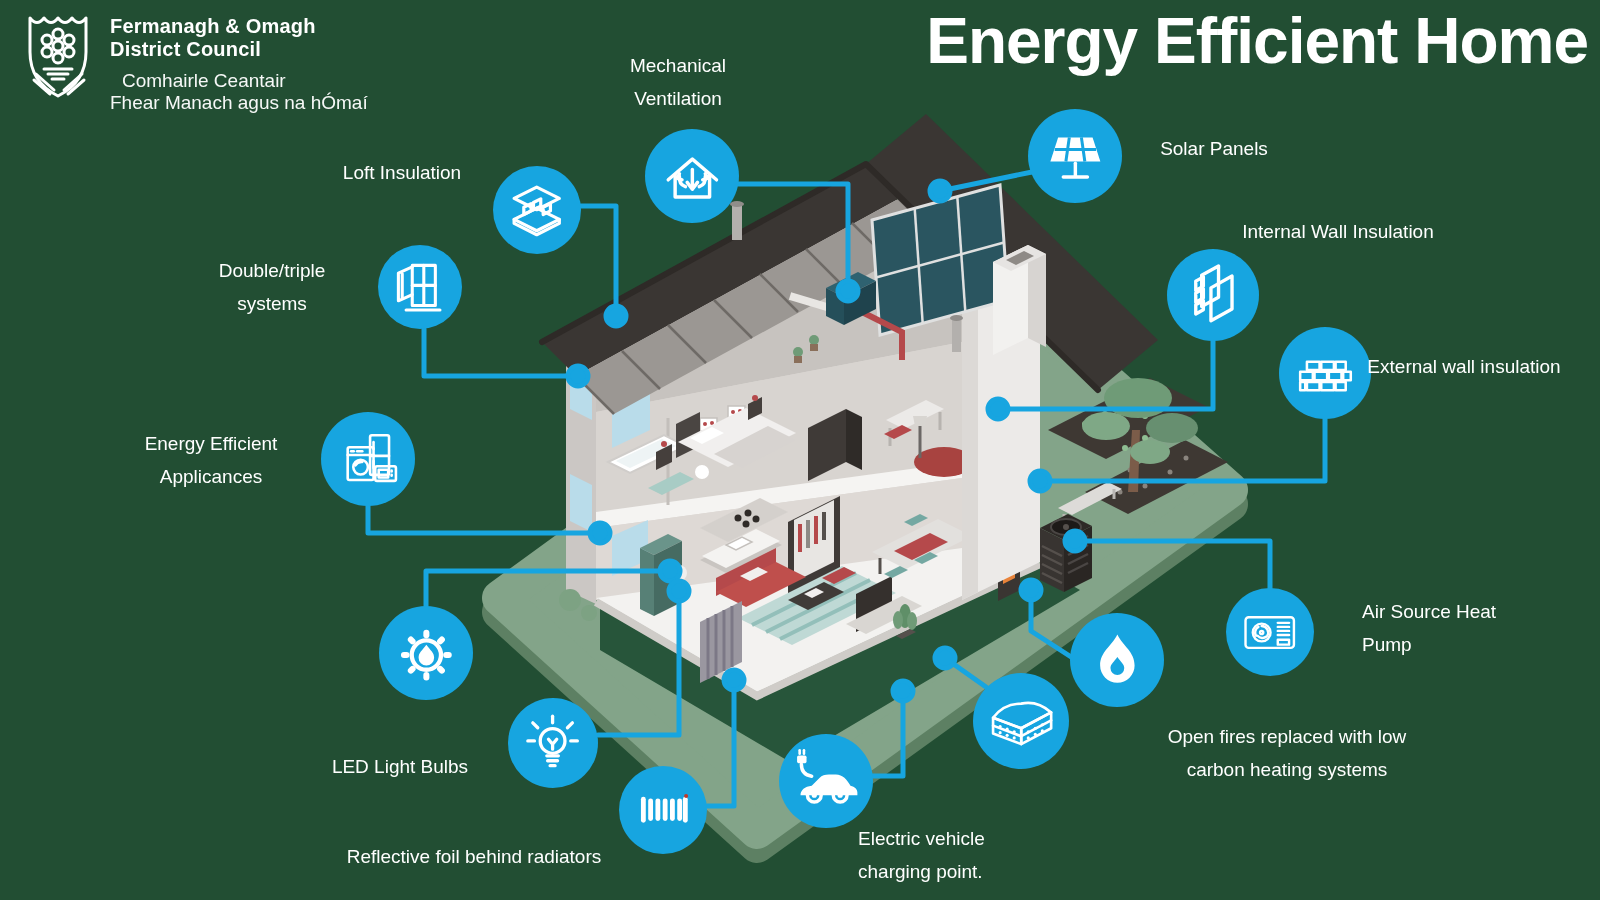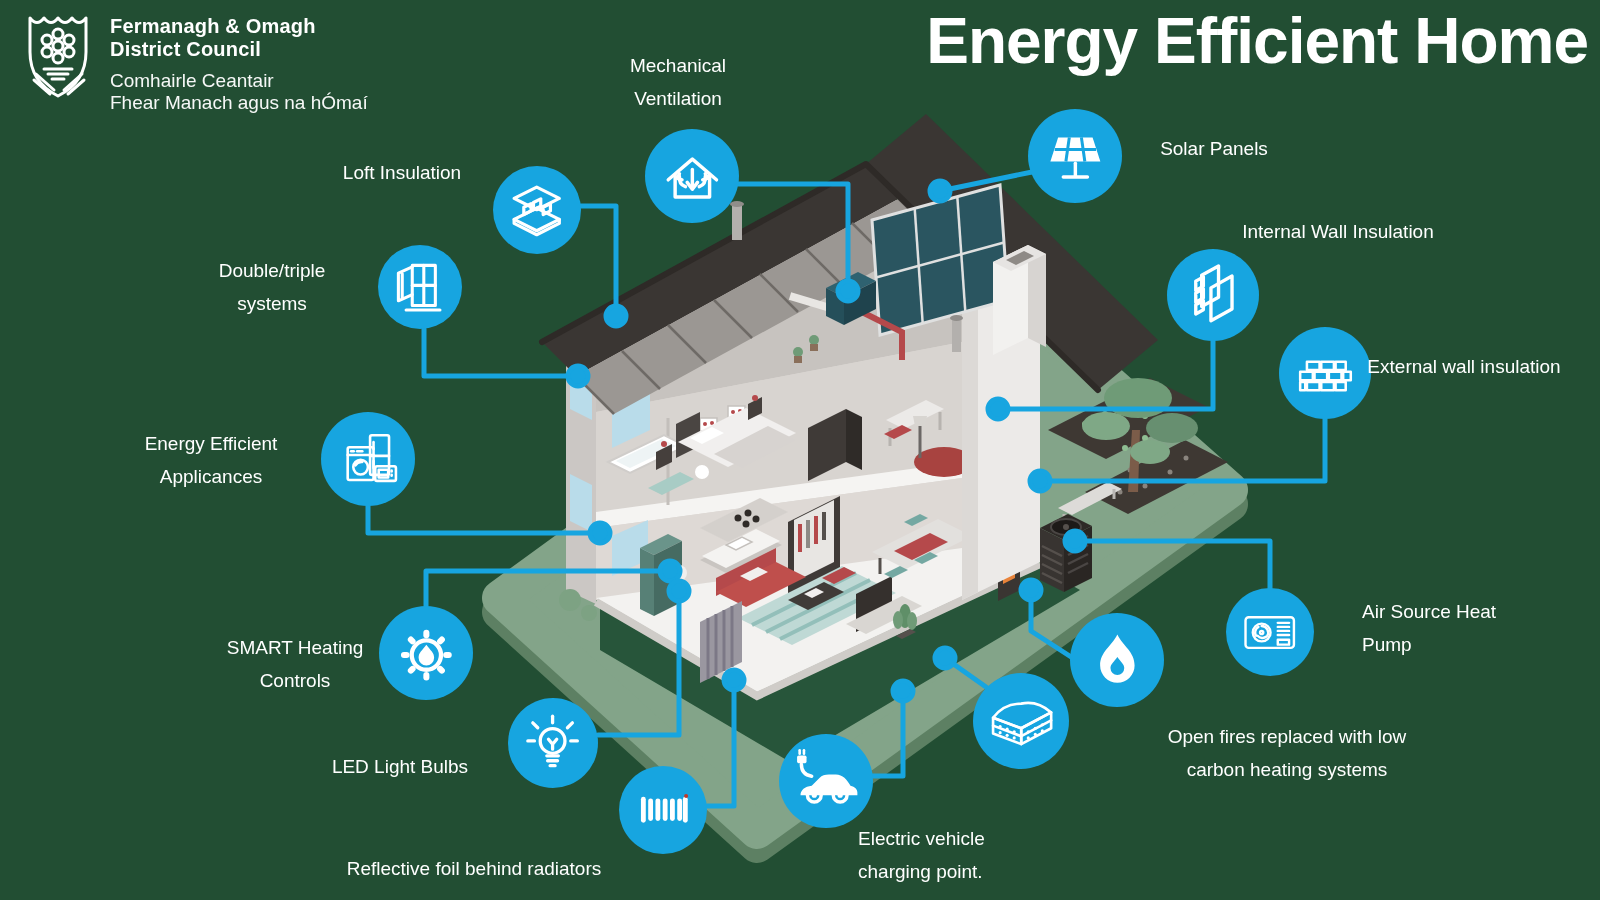--- a/index.html
+++ b/index.html
@@ -16,21 +16,21 @@
   
   .title{
     position:absolute;right:12px;top:4px;
     color:#fff;font-size:64px;font-weight:700;letter-spacing:-1px;
     white-space:nowrap;
   }
   .logo{position:absolute;left:22px;top:12px;display:flex;align-items:flex-start;color:#ffffff;}
   .logo-text{margin-left:14px;line-height:1.16;padding-top:3px;}
   .logo-text .l1,.logo-text .l2{font-size:20px;font-weight:600;letter-spacing:.2px;}
   .logo-text .l3,.logo-text .l4{font-size:19px;font-weight:400;opacity:.96;}
-  .logo-text .l3{margin-top:9px;}
+  .logo-text .l3{margin-top:9px;margin-left:12px;}
 
   
   .lbl{
     position:absolute;color:#fff;font-size:19px;line-height:33px;
     text-align:center;transform:translate(-50%,-50%);
   }
   .lbl.nowrap{white-space:nowrap;}
   .lbl.leftal{transform:none;text-align:left;}
 
   
@@ -568,23 +568,22 @@
       </svg>
   </div>
 
   <div class="lbl nowrap" style="left:402px;top:172px;">Loft Insulation</div>
   <div class="lbl" style="left:272px;top:287px;width:180px;">Double/triple systems</div>
   <div class="lbl" style="left:678px;top:82px;width:180px;">Mechanical Ventilation</div>
   <div class="lbl nowrap" style="left:1214px;top:148px;">Solar Panels</div>
   <div class="lbl" style="left:1338px;top:231px;width:210px;">Internal Wall Insulation</div>
   <div class="lbl" style="left:1464px;top:366px;width:210px;">External wall insulation</div>
   <div class="lbl" style="left:211px;top:460px;width:230px;">Energy Efficient Applicances</div>
-  <div class="lbl" style="left:295px;top:664px;width:140px;">SMART Heating Controls</div>
   <div class="lbl nowrap" style="left:400px;top:766px;">LED Light Bulbs</div>
-  <div class="lbl" style="left:474px;top:856px;width:280px;margin-top:12px;">Reflective foil behind radiators</div>
+  <div class="lbl" style="left:474px;top:856px;width:280px;">Reflective foil behind radiators</div>
   <div class="lbl leftal" style="left:858px;top:822px;width:200px;">Electric vehicle charging point.</div>
   <div class="lbl" style="left:1287px;top:753px;width:300px;">Open fires replaced with low carbon heating systems</div>
   <div class="lbl leftal" style="left:1362px;top:595px;width:160px;">Air Source Heat Pump</div>
 
   <div class="title">Energy Efficient Home</div>
 
   <div class="logo">
     <svg width="74" height="110" viewBox="0 0 74 110">
       <g fill="none" stroke="#fff" stroke-width="3" stroke-linejoin="round" stroke-linecap="round">
         <path d="M8,6 q7,9 14,0 q7,9 14,0 q7,9 14,0 q7,9 14,0 l0,34 q0,30 -28,44 q-28,-14 -28,-44 z"></path>

